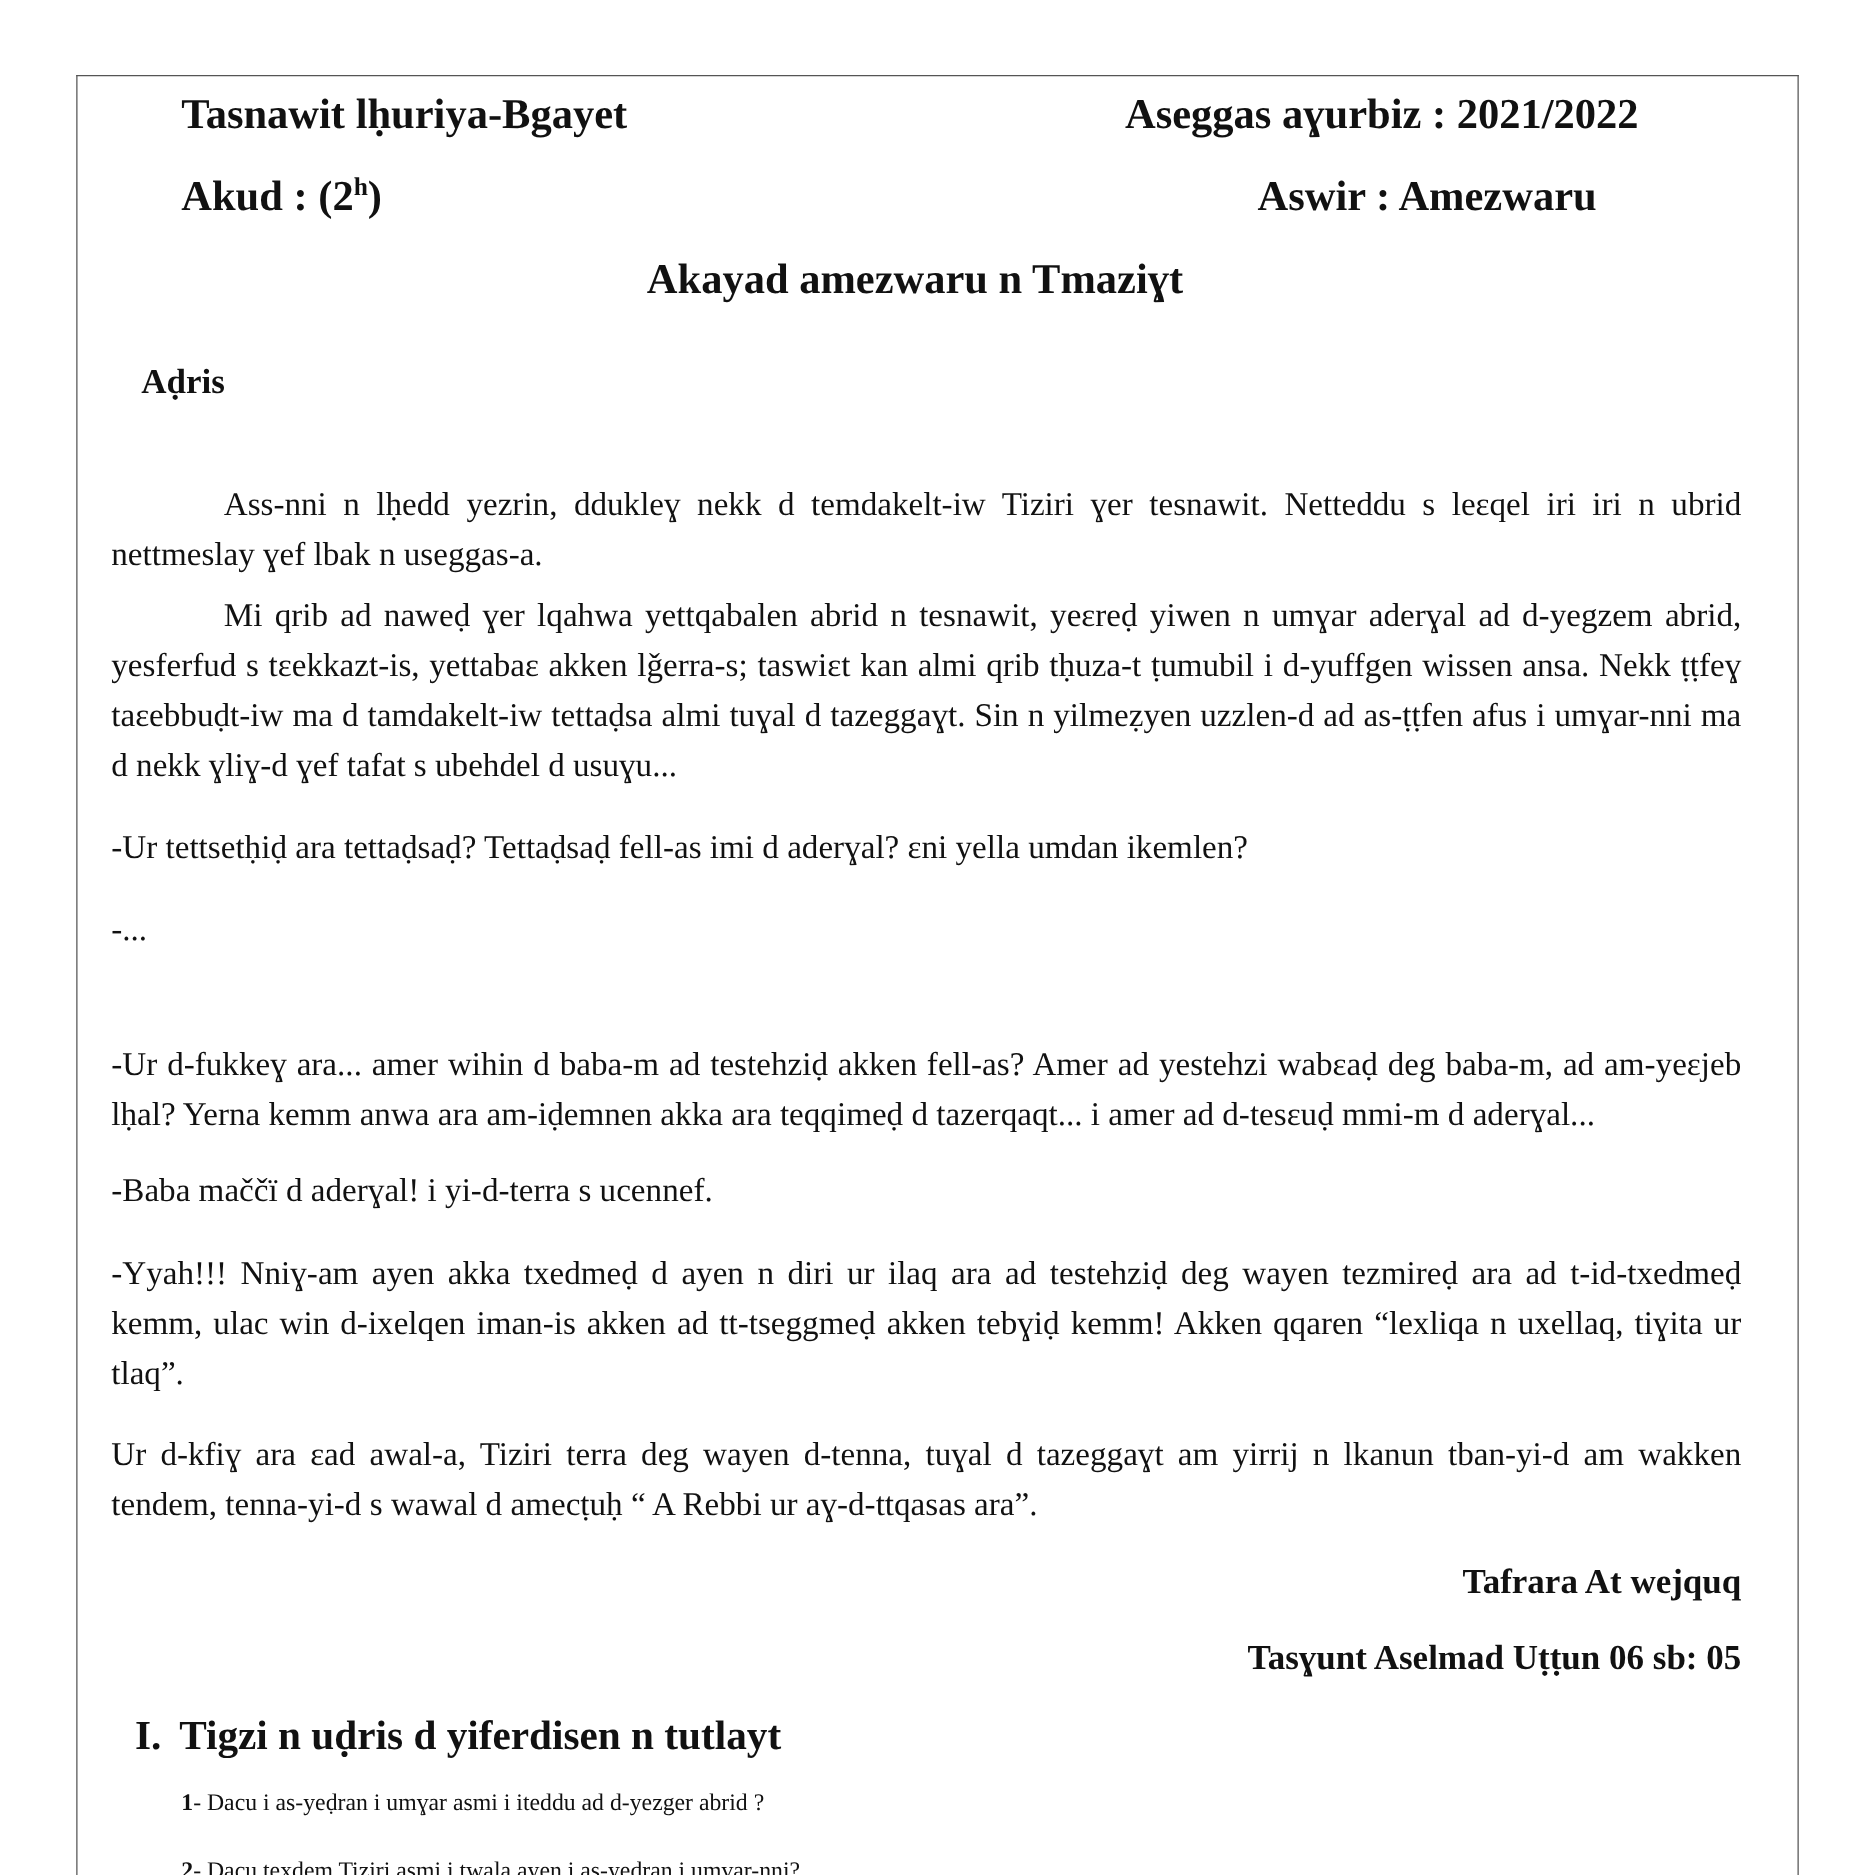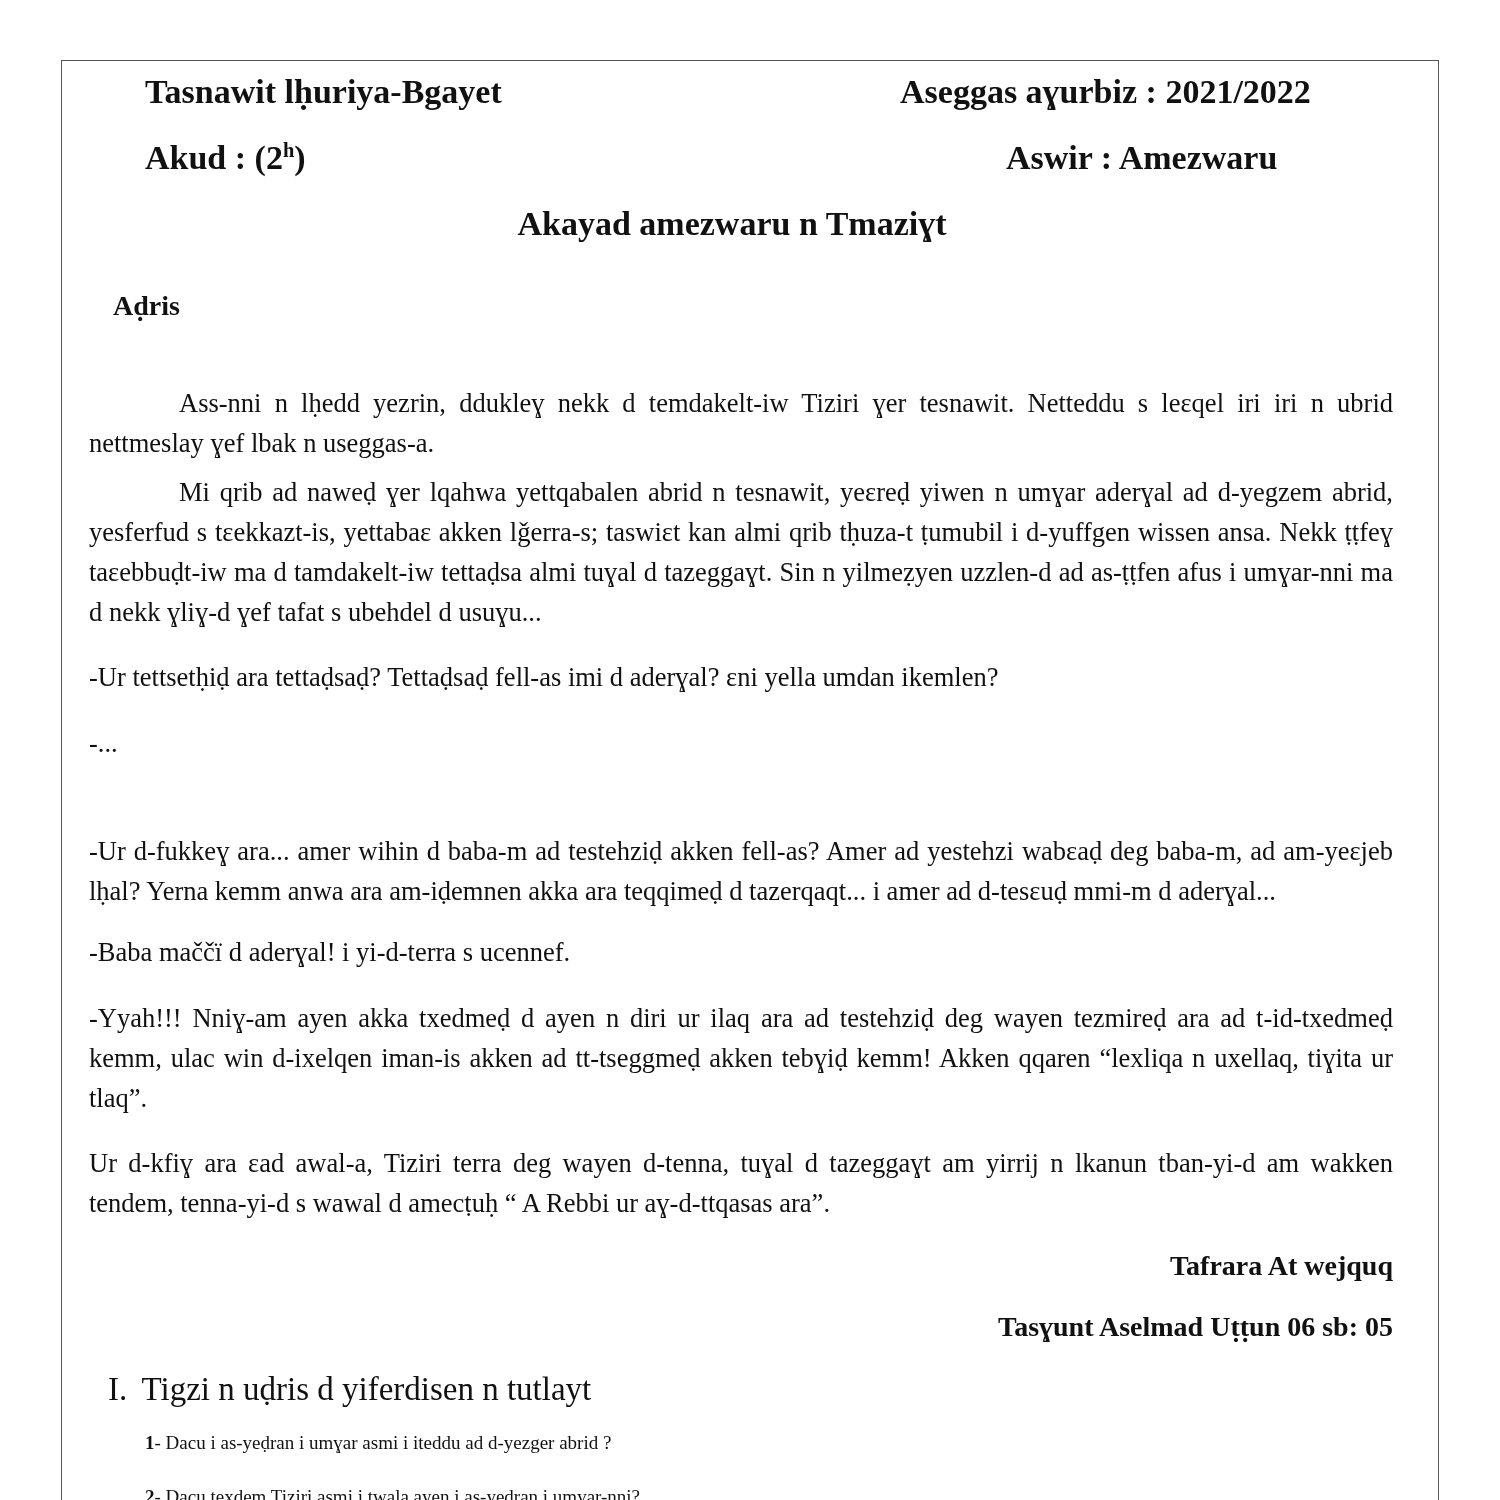--- a/index.html
+++ b/index.html
@@ -8,21 +8,21 @@
   .frame { position:absolute; left:61px; top:60px; width:1378px; height:1460px;
            border:1.5px solid #555; border-bottom:none; box-sizing:border-box; }
   .abs { position:absolute; white-space:nowrap; }
   .hdr { font-weight:bold; font-size:34px; }
   .title { font-weight:bold; font-size:34px; left:0; width:1428px; text-align:center; top:205px; padding-left:36px; box-sizing:border-box;}
   .section { font-weight:bold; font-size:28px; }
   .para { position:absolute; left:89px; width:1304px; font-size:26.5px; line-height:40px;
           text-align:justify; text-align-last:left; }
   .indent { text-indent:90px; }
   .sig { font-weight:bold; font-size:28px; right:107px; }
-  .sec-title { font-weight:normal; font-size:33px; }
+  .sec-title { font-weight:bold; font-size:33px; }
   .q { font-size:19px; }
   .q b { font-weight:bold; }
   sup { font-size:60%; }
 </style>
 </head>
 <body>
 
 <div class="frame"></div>
 
 <div class="abs hdr" style="left:145px; top:73px;">Tasnawit lḥuriya-Bgayet</div>

